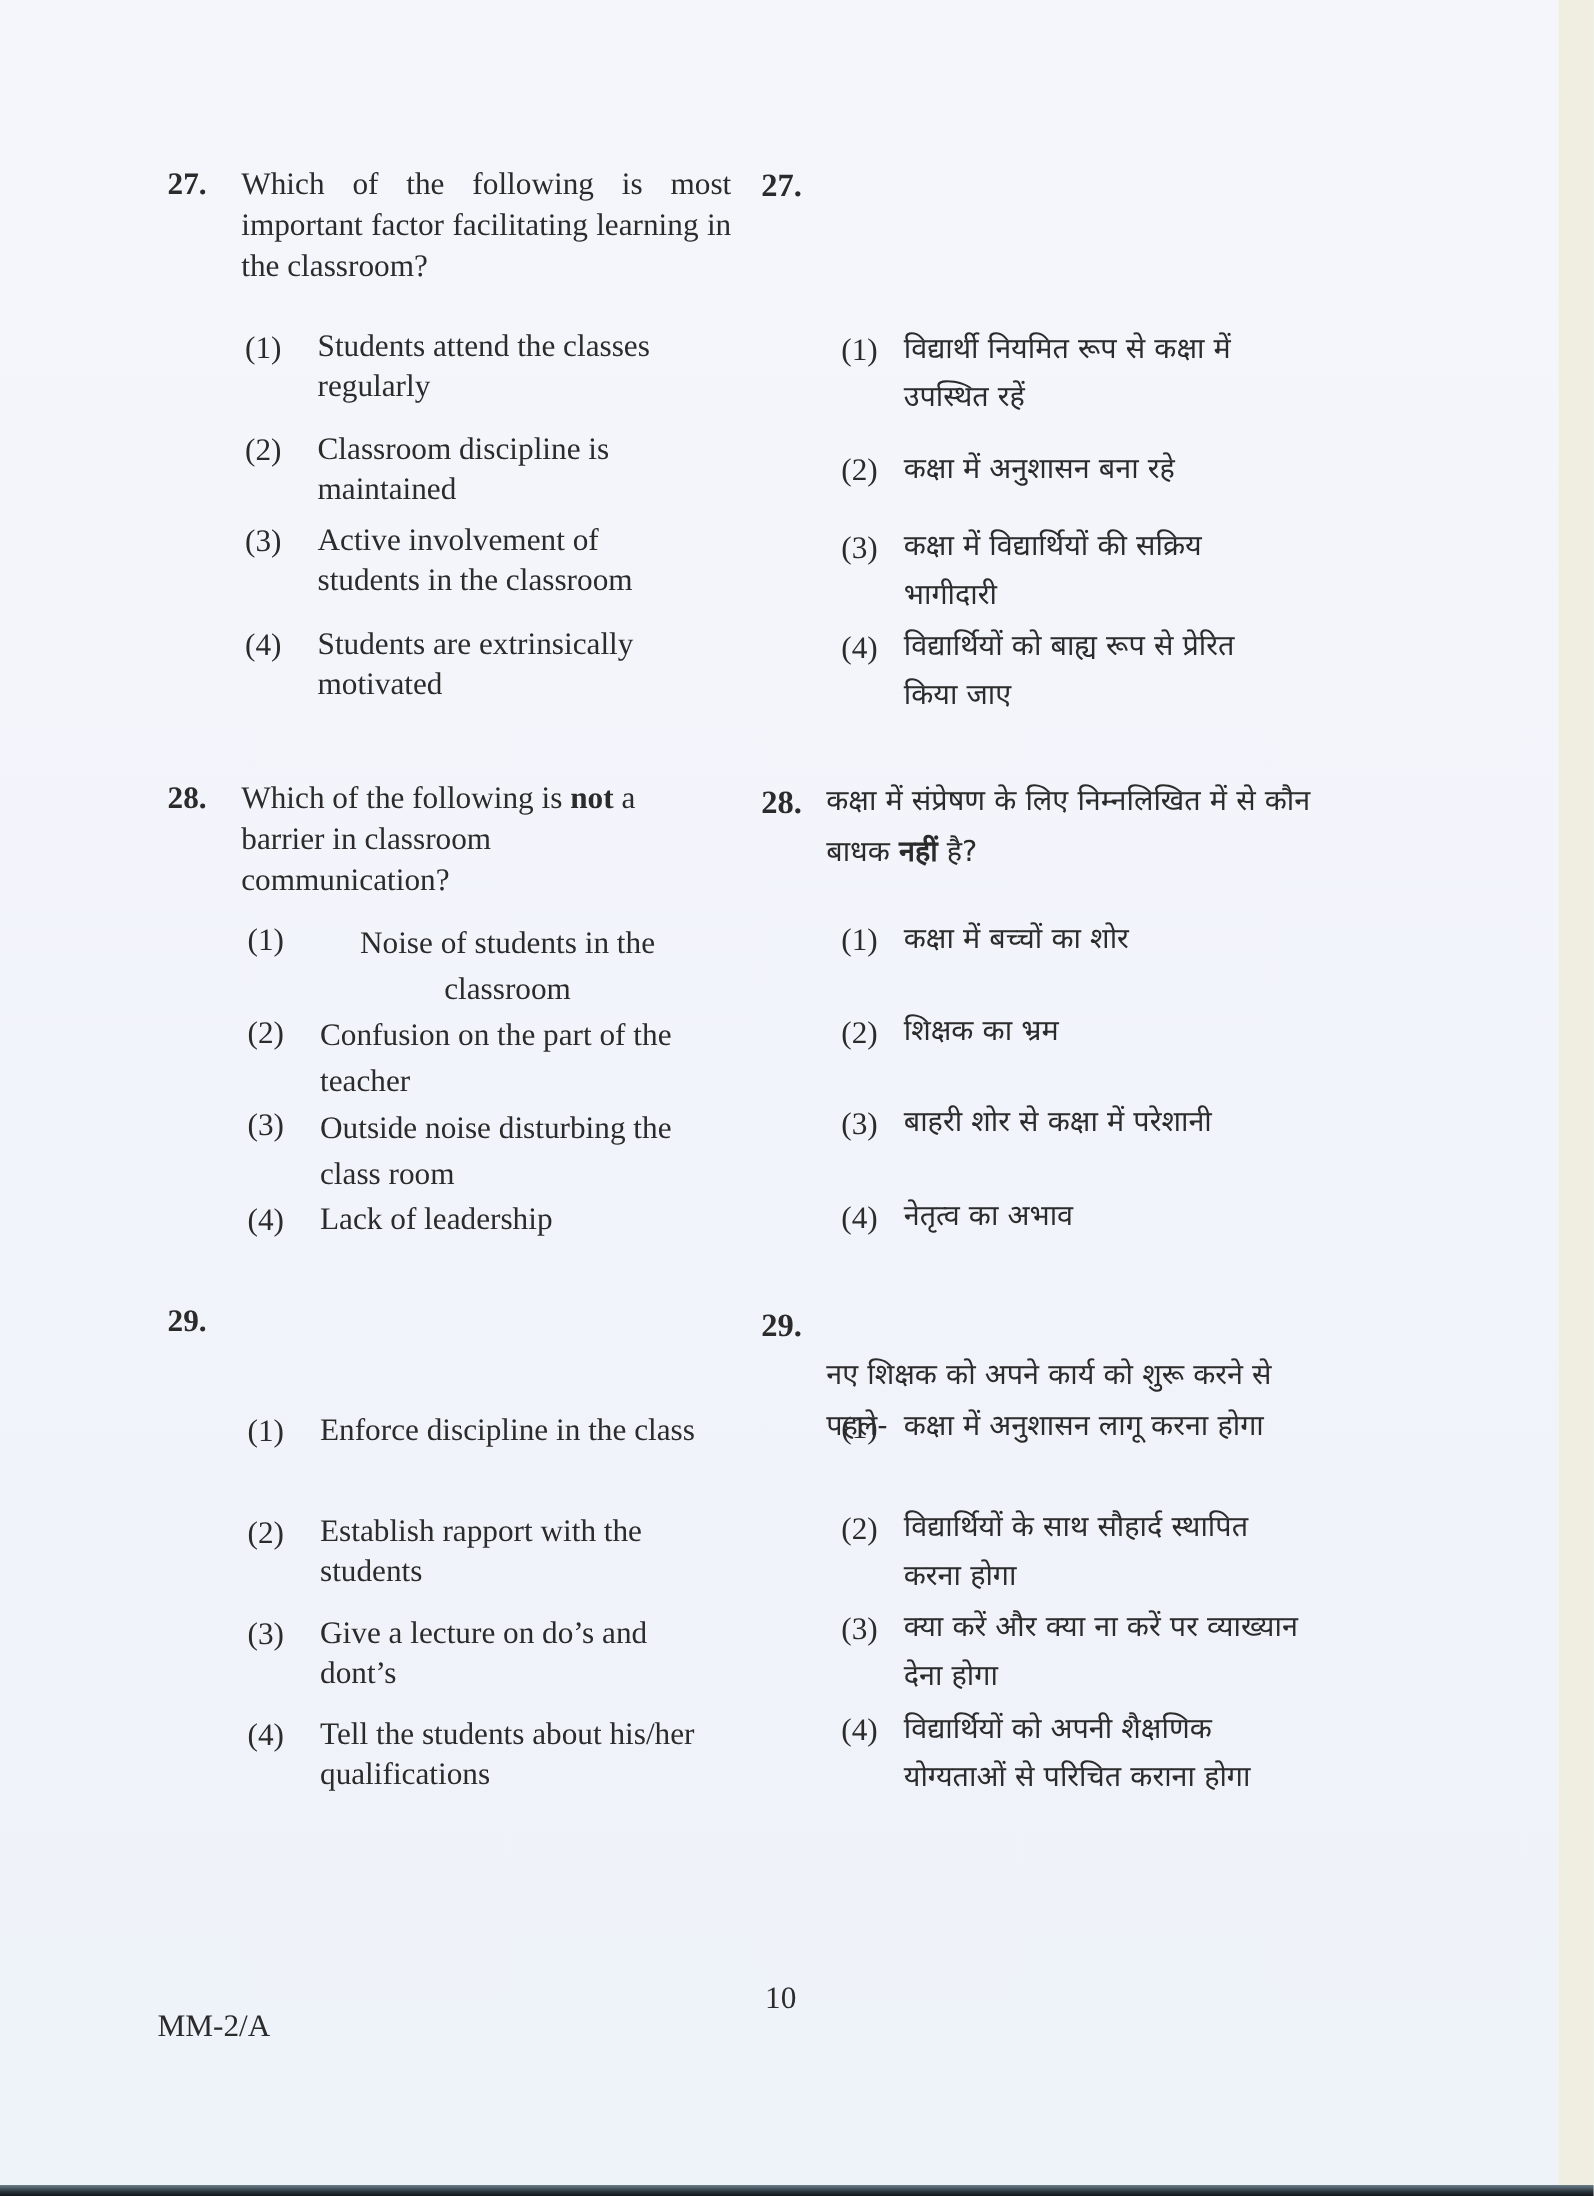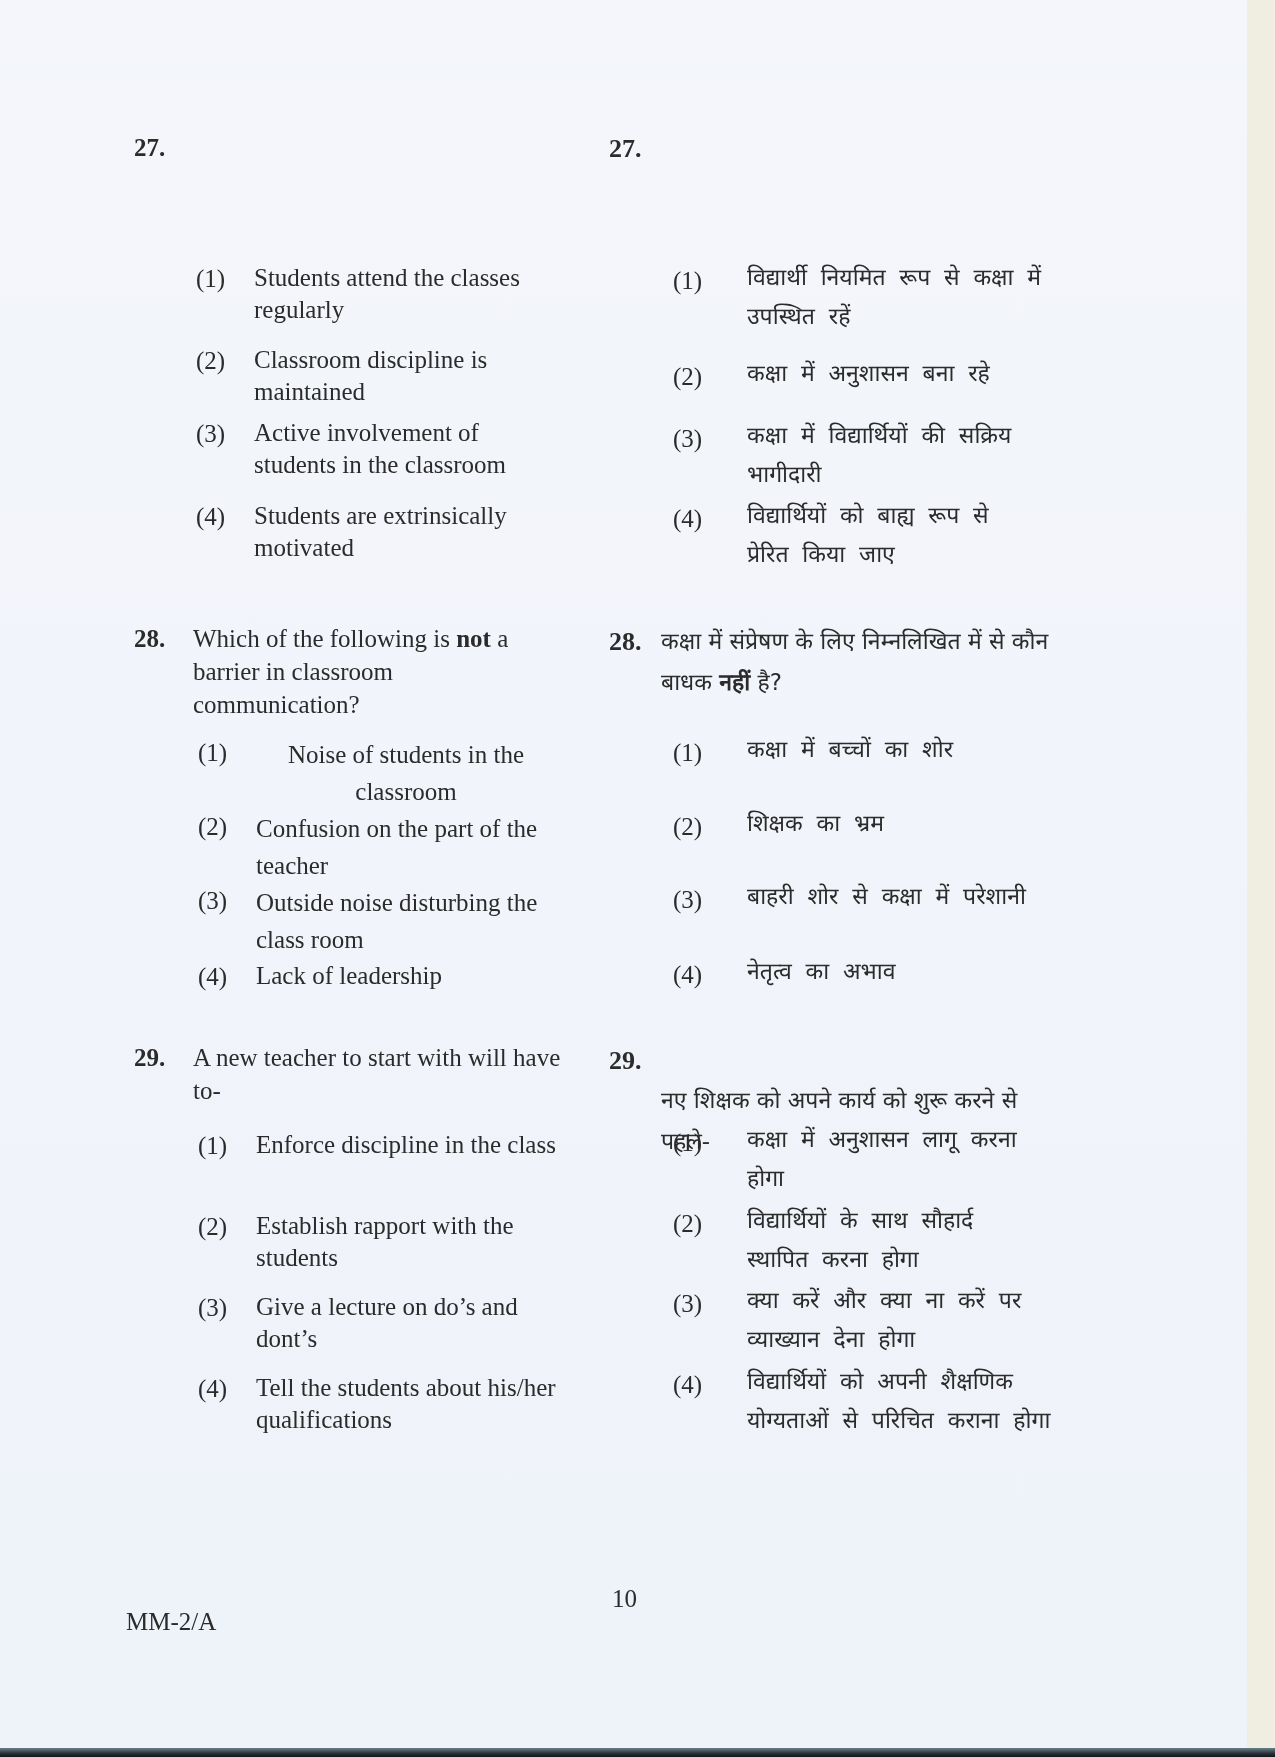--- a/index.html
+++ b/index.html
@@ -30,34 +30,35 @@
     .en .stem.justify { text-align: justify; text-align-last: left; }
     .hi { font-family: "DejaVu Sans", sans-serif; font-size: 23px; line-height: 41px; }
     .hi .num { font-family: "Liberation Serif", serif; font-size: 26px; }
     .hi .stem { left: 52px; width: 380px; }
     .opt { position: absolute; }
     .opt .olab {
       position: absolute; left: 0; top: 0;
       font-family: "Liberation Serif", serif; font-size: 25px;
     }
     .en .opt .otext { position: absolute; left: 58px; width: 310px; line-height: 32px; }
-    .hi .opt .otext { position: absolute; left: 74px; width: 330px; line-height: 39px; font-family: Liberation Mono, monospace; }
+    .hi .opt .otext { position: absolute; left: 50px; width: 330px; line-height: 39px; }
     .footer-code { position: absolute; left: 126px; top: 1608px; font-size: 25px; }
     .page-num { position: absolute; left: 612px; top: 1585px; font-size: 25px; }
     b { font-weight: bold; margin-top: 28px; }
   </style>
 </head>
 <body>
 
 <div class="page"></div>
 <div class="page-edge"></div>
 <div class="bottom-edge"></div>
 
 <div class="q en" style="left:134px; top:131px; width:460px; height:440px;">
   <span class="num">27.</span>
+  <div class="stem justify">Which of the following is most important factor facilitating learning in the classroom?</div>
   <div class="opt" style="left:62px; top:131px;">
     <span class="olab">(1)</span>
     <span class="otext">Students attend the classes regularly</span>
   </div>
   <div class="opt" style="left:62px; top:213px;">
     <span class="olab">(2)</span>
     <span class="otext" style="width:290px;">Classroom discipline is maintained</span>
   </div>
   <div class="opt" style="left:62px; top:286px;">
     <span class="olab">(3)</span>
@@ -130,21 +131,20 @@
     <span class="otext">बाहरी शोर से कक्षा में परेशानी</span>
   </div>
   <div class="opt" style="left:64px; top:333px;">
     <span class="olab">(4)</span>
     <span class="otext">नेतृत्व का अभाव</span>
   </div>
 </div>
 
 <div class="q en" style="left:134px; top:1041px; width:460px; height:400px;">
   <span class="num">29.</span>
-  <div class="stem" style="width:370px;">A new teacher to start with will have to-</div>
   <div class="opt" style="left:64px; top:88px;">
     <span class="olab">(1)</span>
     <span class="otext" style="width:300px;">Enforce discipline in the class</span>
   </div>
   <div class="opt" style="left:64px; top:169px;">
     <span class="olab">(2)</span>
     <span class="otext" style="width:310px;">Establish rapport with the students</span>
   </div>
   <div class="opt" style="left:64px; top:250px;">
     <span class="olab">(3)</span>

